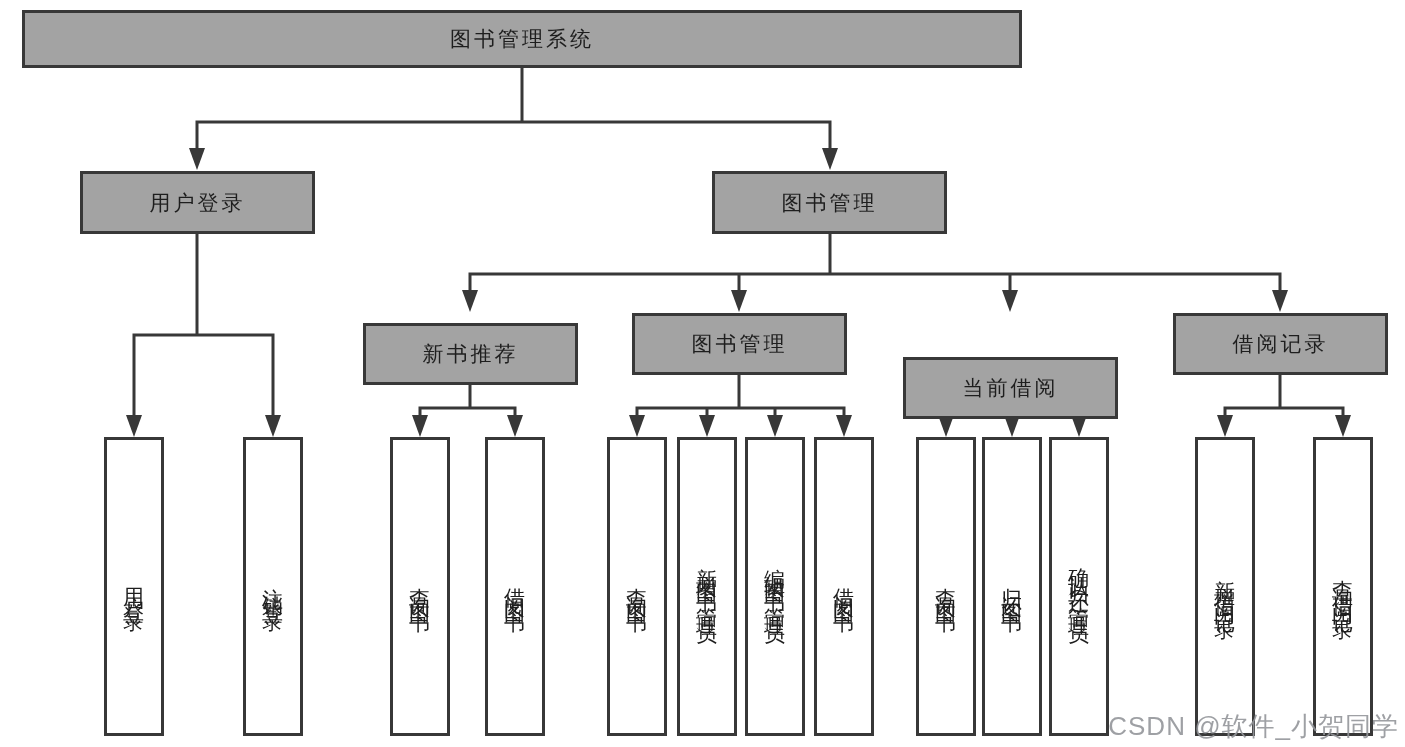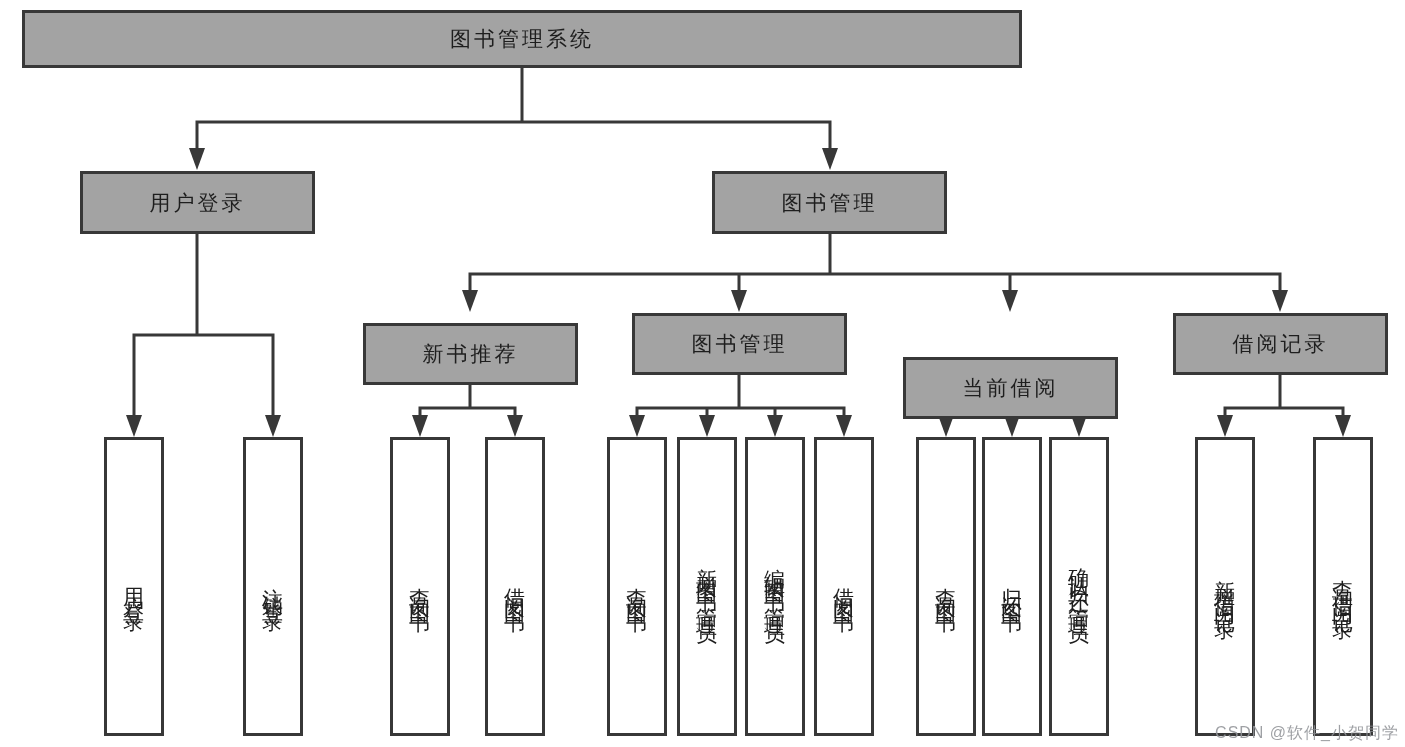--- a/index.html
+++ b/index.html
@@ -54,21 +54,21 @@
   .leaf .vtext {
     writing-mode: vertical-rl;
     text-orientation: mixed;
     letter-spacing: 8px;
     line-height: 1;
   }
   .watermark {
     position: absolute;
     right: 6px;
     bottom: 3px;
-    font-size: 16px;
+    font-size: 26px;
     color: rgba(148, 150, 154, 0.9);
     letter-spacing: 1px;
     z-index: 3;
     white-space: nowrap;
   }
 </style>
 </head>
 <body>
 
 <div class="stage">

